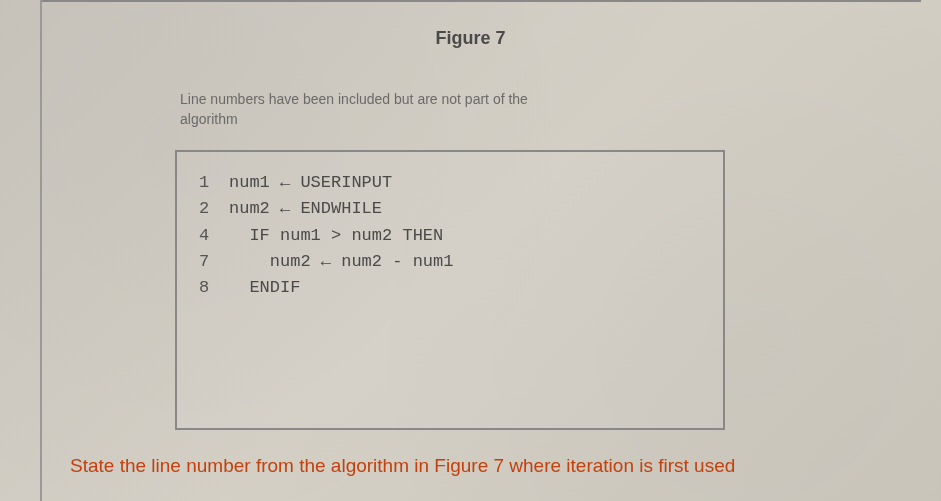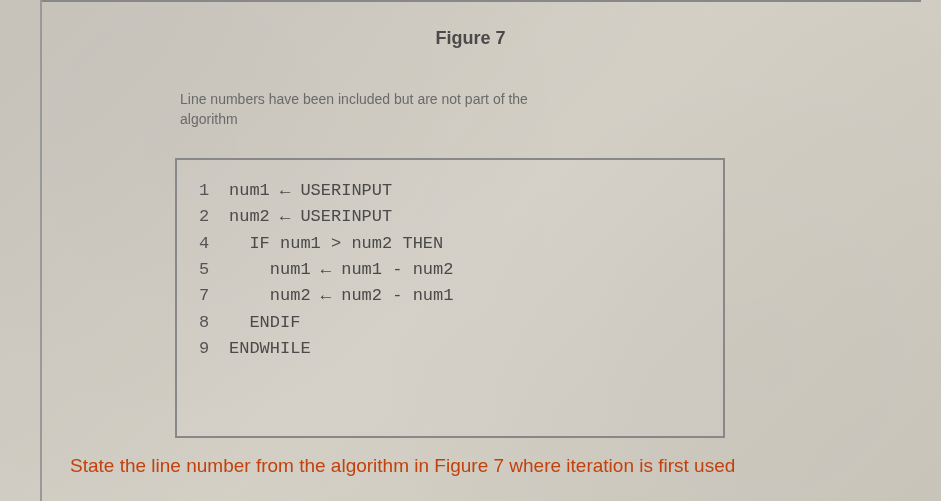--- a/index.html
+++ b/index.html
@@ -55,21 +55,20 @@
     }
     .code-box {
       position: absolute;
       top: 150px;
       left: 175px;
       width: 550px;
       height: 280px;
       border: 2px solid #888;
       background: rgba(255,255,255,0.05);
       padding: 18px 22px;
-      margin-top: 8px;
     }
     .code-line {
       font-family: 'Courier New', monospace;
       font-size: 17px;
       color: #4a4a4a;
       line-height: 1.55;
       white-space: pre;
     }
     .line-num {
       display: inline-block;
@@ -101,22 +100,20 @@
 
   <div class="figure-title">Figure 7</div>
 
   <div class="intro-text">
     <span>Line numbers have been included but are not part of the</span><br>
     <span>algorithm</span>
   </div>
 
   <div class="code-box">
     <div class="code-line"><span class="line-num">1</span><span>num1 ← USERINPUT</span></div>
-    <div class="code-line"><span class="line-num">2</span><span>num2 ← USERINPUT</span></div>
+    <div class="code-line"><span class="line-num">2</span><span>num2 ← ENDWHILE</span></div>
     <div class="code-line"><span class="line-num">4</span><span>  IF num1 &gt; num2 THEN</span></div>
-    <div class="code-line"><span class="line-num">5</span><span>    num1 ← num1 - num2</span></div>
     <div class="code-line"><span class="line-num">7</span><span>    num2 ← num2 - num1</span></div>
     <div class="code-line"><span class="line-num">8</span><span>  ENDIF</span></div>
-    <div class="code-line"><span class="line-num">9</span><span>ENDWHILE</span></div>
   </div>
 
   <div class="question-text">State the line number from the algorithm in Figure 7 where iteration is first used</div>
 </div>
 
 </body></html>

